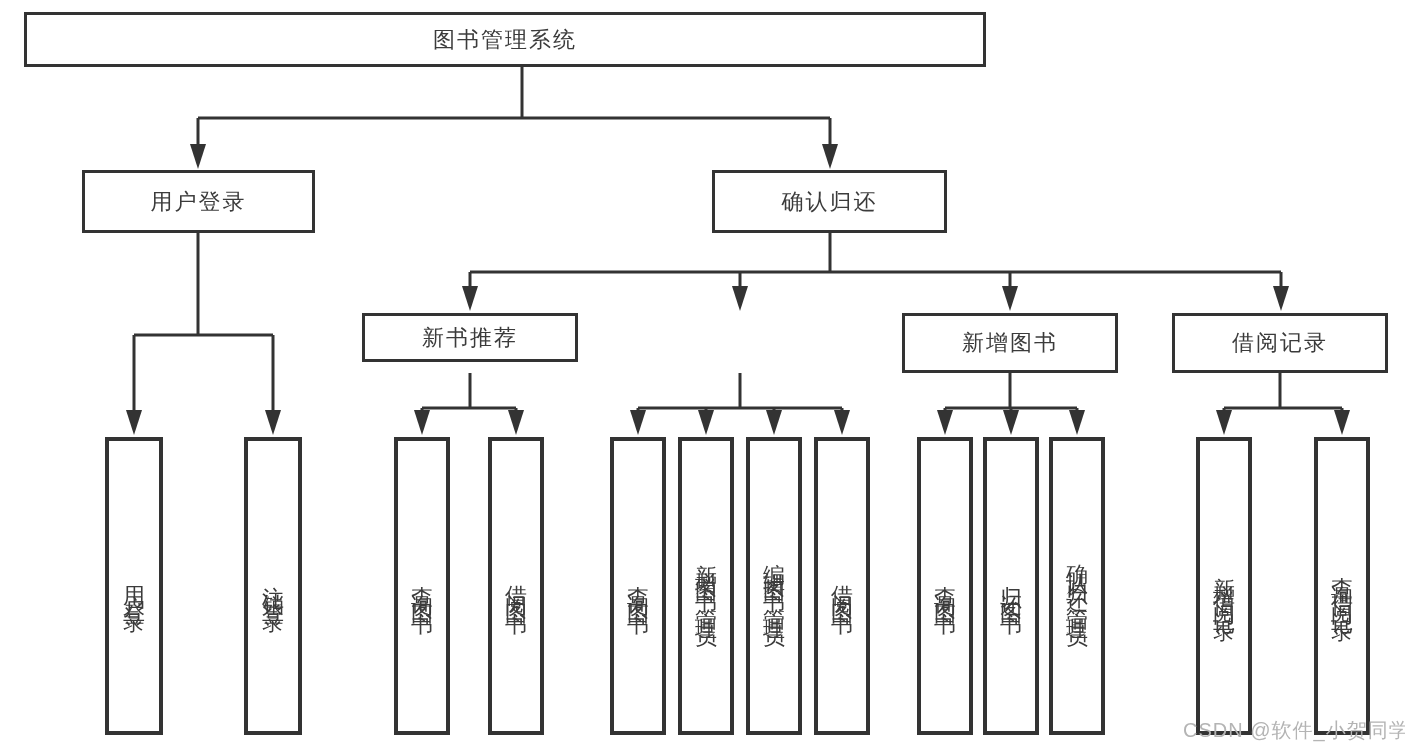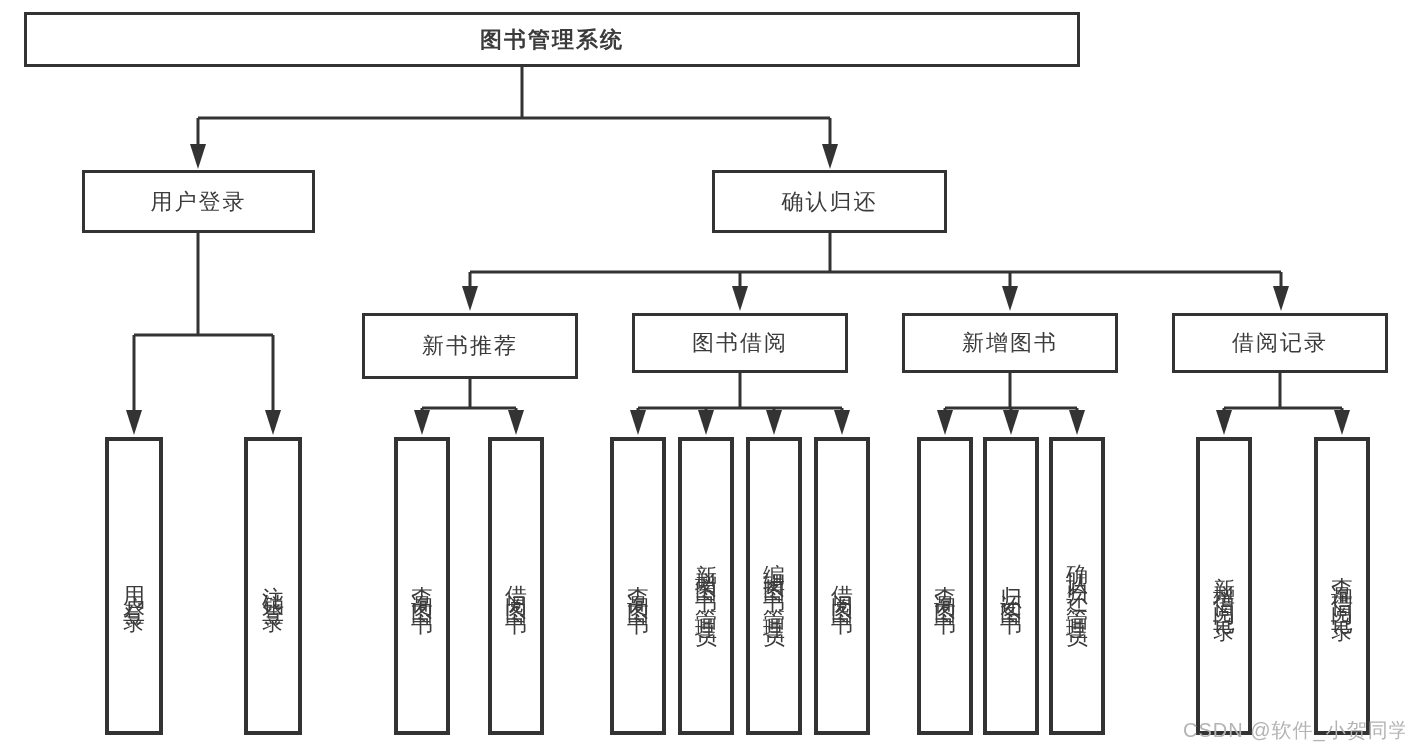--- a/index.html
+++ b/index.html
@@ -114,36 +114,33 @@
       <polygon points="766,410 782,410 774,435"></polygon>
       <polygon points="834,410 850,410 842,435"></polygon>
       <polygon points="937,410 953,410 945,435"></polygon>
       <polygon points="1003,410 1019,410 1011,435"></polygon>
       <polygon points="1069,410 1085,410 1077,435"></polygon>
       <polygon points="1216,410 1232,410 1224,435"></polygon>
       <polygon points="1334,410 1350,410 1342,435"></polygon>
     </g>
   </svg>
 
-  <div class="box" style="left:24px;top:12px;width:1056px;height:55px;font-weight:bold;">
+  <div class="box" style="left:24px;top:12px;width:962px;height:55px;">
     <span class="hlabel">图书管理系统</span>
   </div>
 
   <div class="box" style="left:82px;top:170px;width:233px;height:63px;">
     <span class="hlabel">用户登录</span>
   </div>
   <div class="box" style="left:712px;top:170px;width:235px;height:63px;">
     <span class="hlabel">确认归还</span>
   </div>
 
-  <div class="box" style="left:362px;top:313px;width:216px;height:66px;">
+  <div class="box" style="left:362px;top:313px;width:216px;height:49px;">
     <span class="hlabel">新书推荐</span>
-  </div>
-  <div class="box" style="left:632px;top:313px;width:216px;height:60px;">
-    <span class="hlabel">图书借阅</span>
   </div>
   <div class="box" style="left:902px;top:313px;width:216px;height:60px;">
     <span class="hlabel">新增图书</span>
   </div>
   <div class="box" style="left:1172px;top:313px;width:216px;height:60px;">
     <span class="hlabel">借阅记录</span>
   </div>
 
   <div class="box leaf" style="left:105px;top:437px;width:58px;height:298px;">
     <span class="vlabel">用户登录</span>

